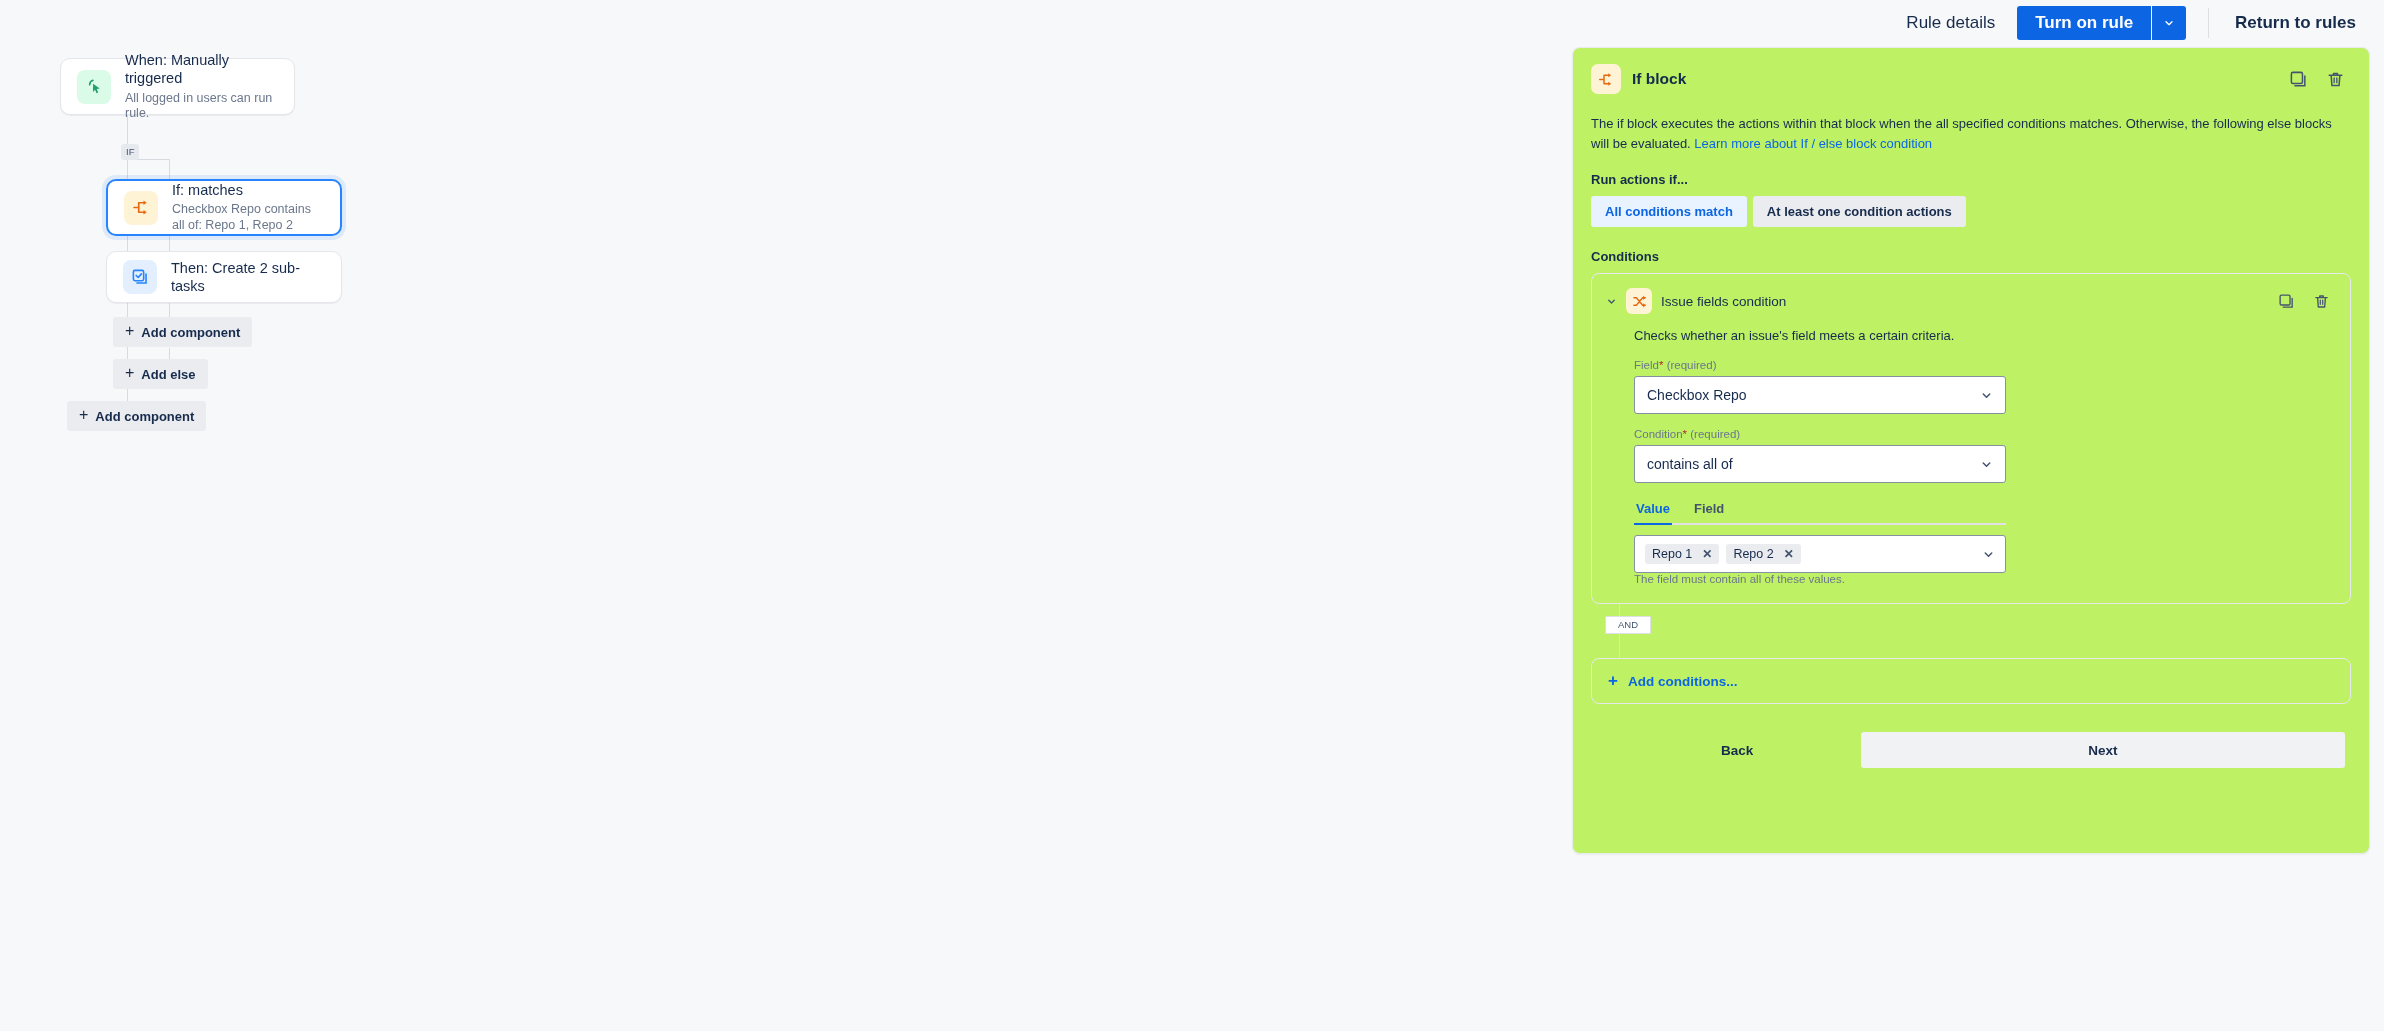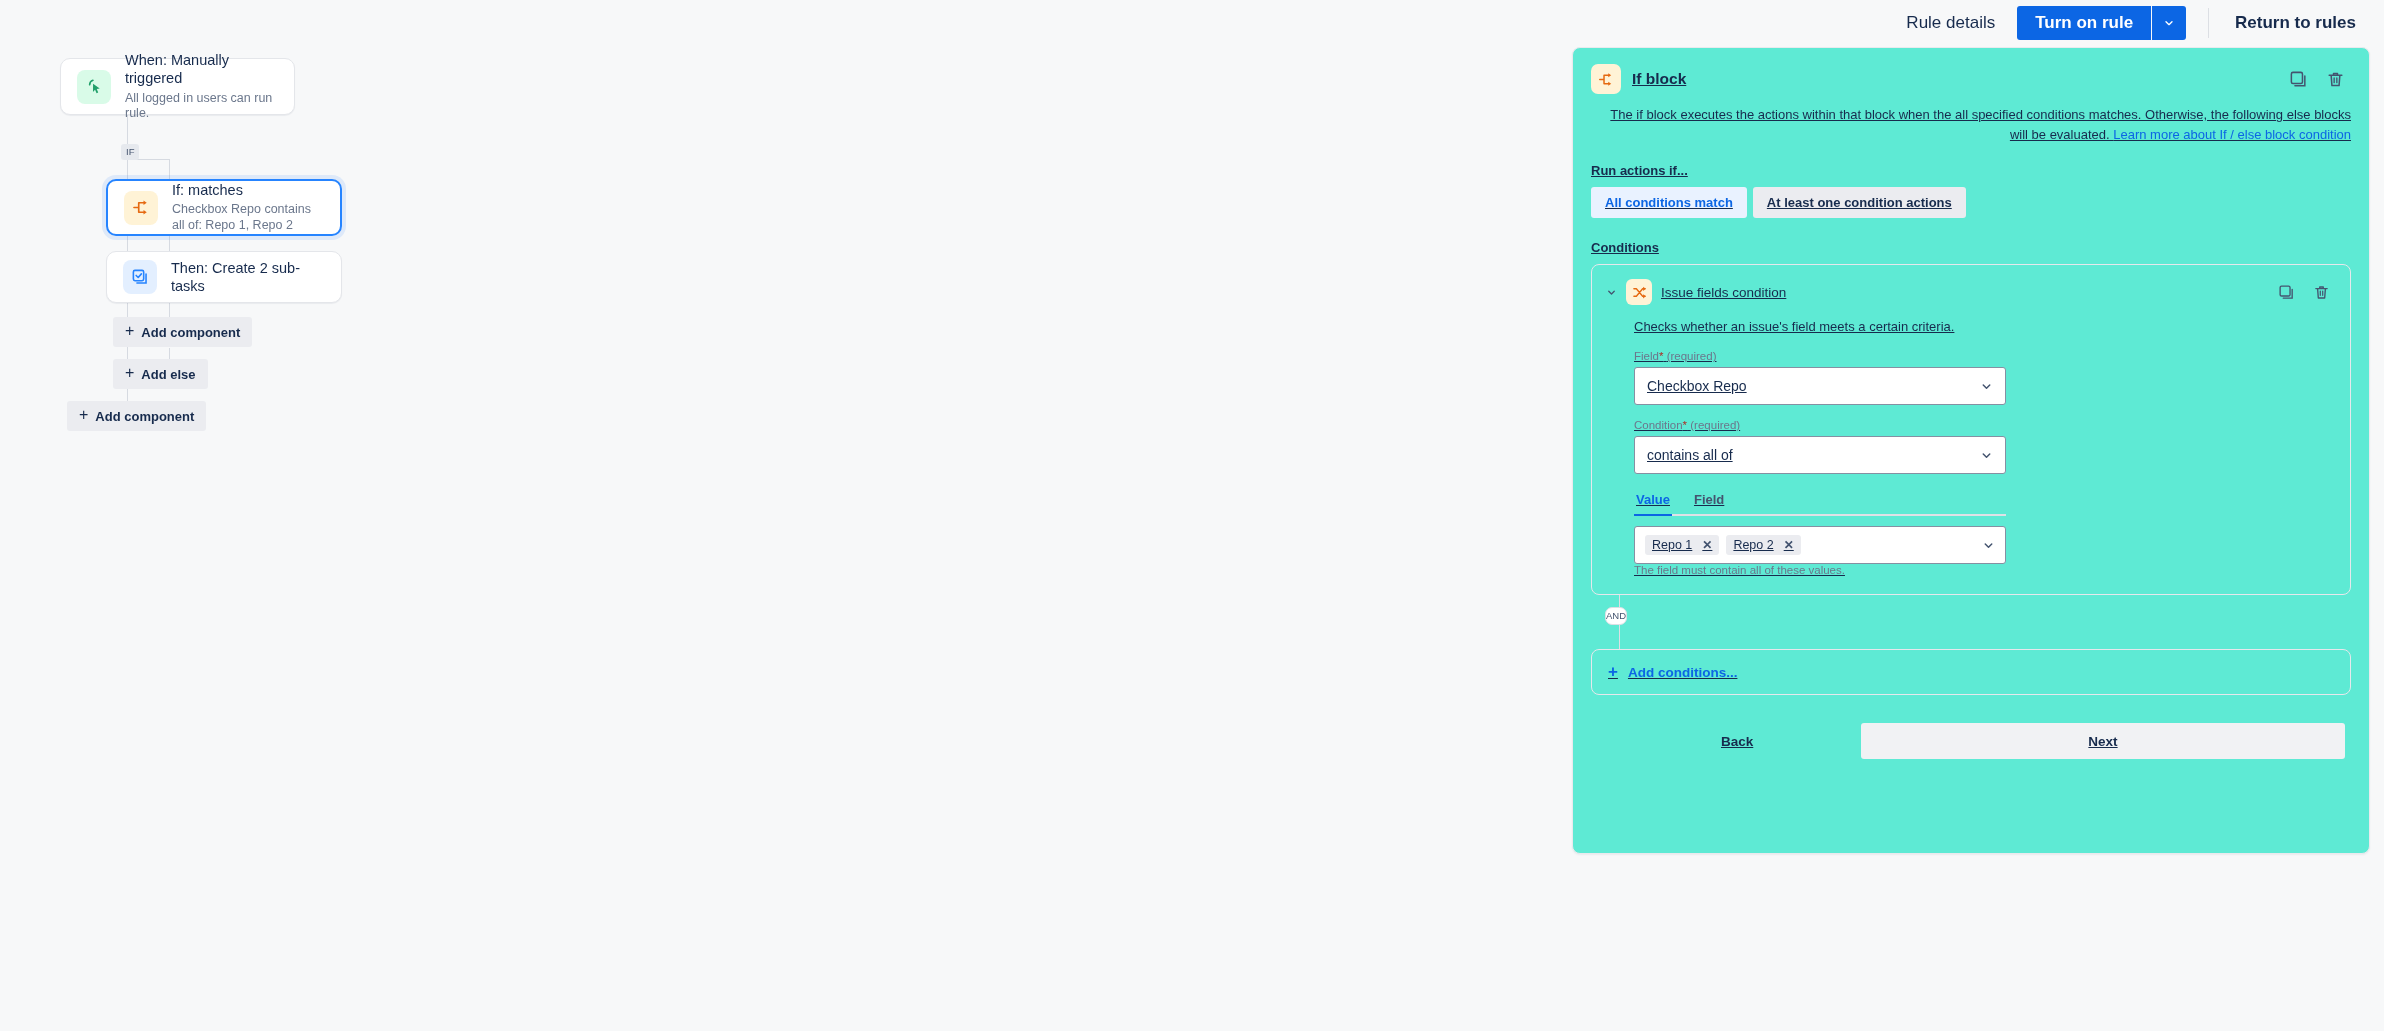--- a/index.html
+++ b/index.html
@@ -90,40 +90,39 @@
     position: relative; top: -1px;
   }
   #add-comp-inner { left: 113px; top: 272px; }
   #add-else       { left: 113px; top: 314px; }
   #add-comp-outer { left: 67px;  top: 356px; }
 
   
   .panel {
     position: absolute; left: 1572px; top: 47px;
     width: 798px; height: 807px;
-    background: #5eead4; border: 1px solid #e9eaee; border-radius: 8px;
+    background: #bef264; border: 1px solid #e9eaee; border-radius: 8px;
     box-shadow: 0 1px 2px rgba(9,30,66,0.06);
     padding: 0 18px;
-    text-decoration: underline;
   }
   .panel-head {
     display: flex; align-items: center; height: 56px; padding-top: 6px;
   }
   .panel-head-icon {
     width: 30px; height: 30px; border-radius: 7px; background: #fff3d6;
     display: flex; align-items: center; justify-content: center; flex: none;
     margin-right: 11px;
   }
   .panel-title { font-size: 15.5px; font-weight: bold; color: #172b4d; }
   .head-actions { margin-left: auto; display: flex; gap: 18px; padding-right: 6px; }
   .icon-btn { cursor: pointer; display: flex; align-items: center; }
 
   .panel-desc {
     font-size: 13px; color: #172b4d; line-height: 1.55;
-    max-width: 762px; margin: 1px 0 18px 0; text-align: right;
+    max-width: 762px; margin: 10px 0 18px 0;
   }
   .link { color: #0c66e4; cursor: pointer; }
 
   .section-label {
     font-size: 13px; font-weight: bold; color: #172b4d; margin-bottom: 9px;
   }
   .segmented { display: flex; gap: 6px; margin-bottom: 22px; }
   .seg {
     border: none; font-family: inherit; font-size: 13px; font-weight: bold;
     padding: 8px 14px; border-radius: 3px; cursor: pointer;
@@ -183,22 +182,22 @@
     display: flex; align-items: center; gap: 10px; padding: 3px 7px;
   }
   .chip-x { font-size: 12px; font-weight: bold; color: #42526e; cursor: pointer; }
   .chip-input .caret { margin-left: auto; color: #42526e; display: flex; }
   .helper { font-size: 11.5px; color: #6b778c; margin-top: 0; }
 
   .and-wrap { position: relative; height: 54px; margin-left: 14px; }
   .and-line { position: absolute; left: 14px; top: 0; width: 1px; height: 54px; background: #dcdfe4; }
   .and-badge {
     position: absolute; left: 0; top: 12px;
-    background: #fff; border: 1px solid #dcdfe4; border-radius: 7px;
-    font-size: 9.5px; color: #44546f; padding: 3px 0; line-height: 1;
+    background: #fff; border: 1px solid #dcdfe4; border-radius: 1px;
+    font-size: 9.5px; color: #44546f; padding: 3px 12px; line-height: 1;
   }
 
   .add-cond {
     border: 1px solid #e6e8ec; border-radius: 8px; height: 46px;
     display: flex; align-items: center; gap: 10px; padding: 0 16px;
     font-size: 13.5px; font-weight: bold; color: #0c66e4; cursor: pointer;
   }
   .add-cond .plus { color: #0c66e4; font-size: 17px; font-weight: bold; }
 
   .panel-footer {

